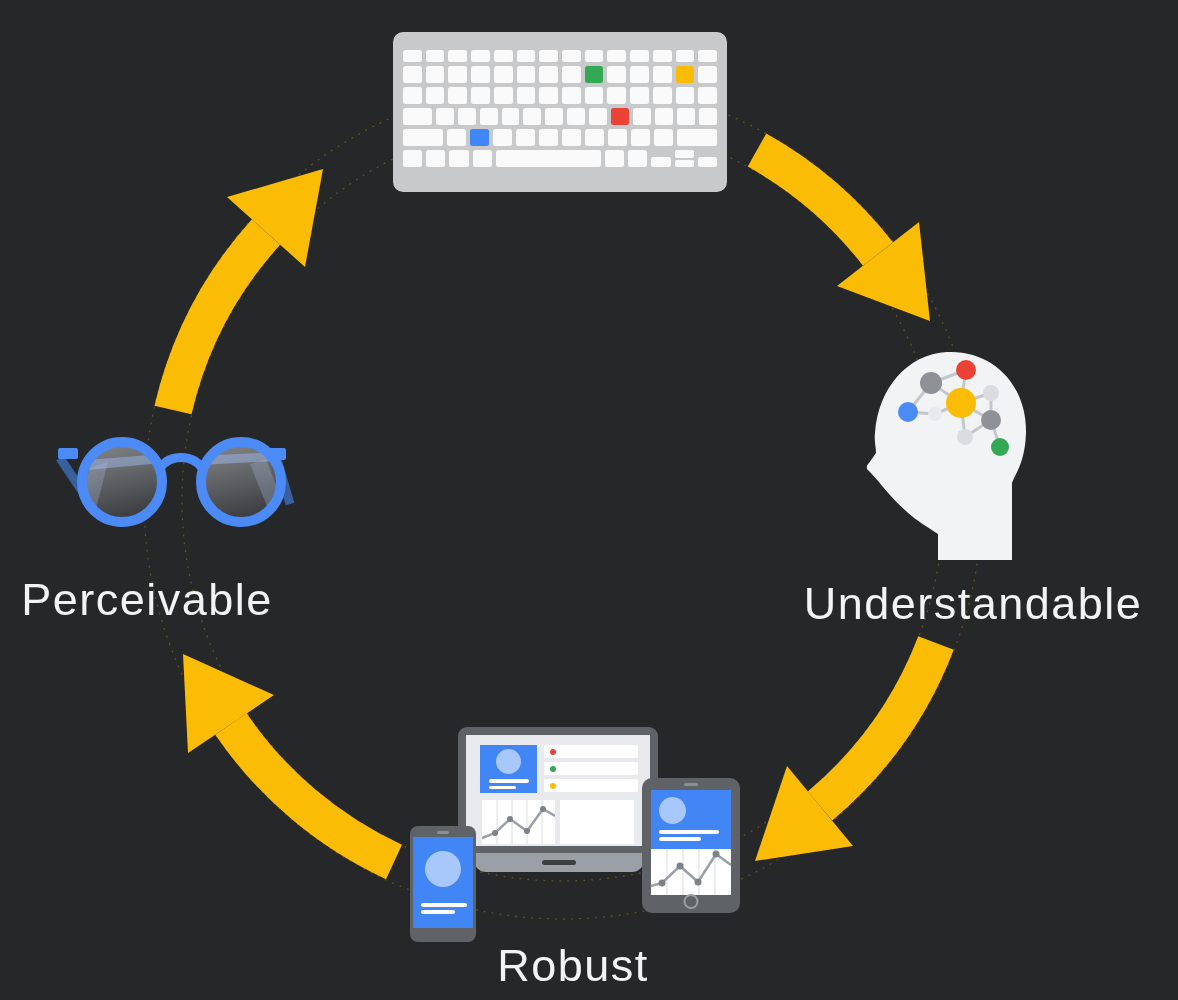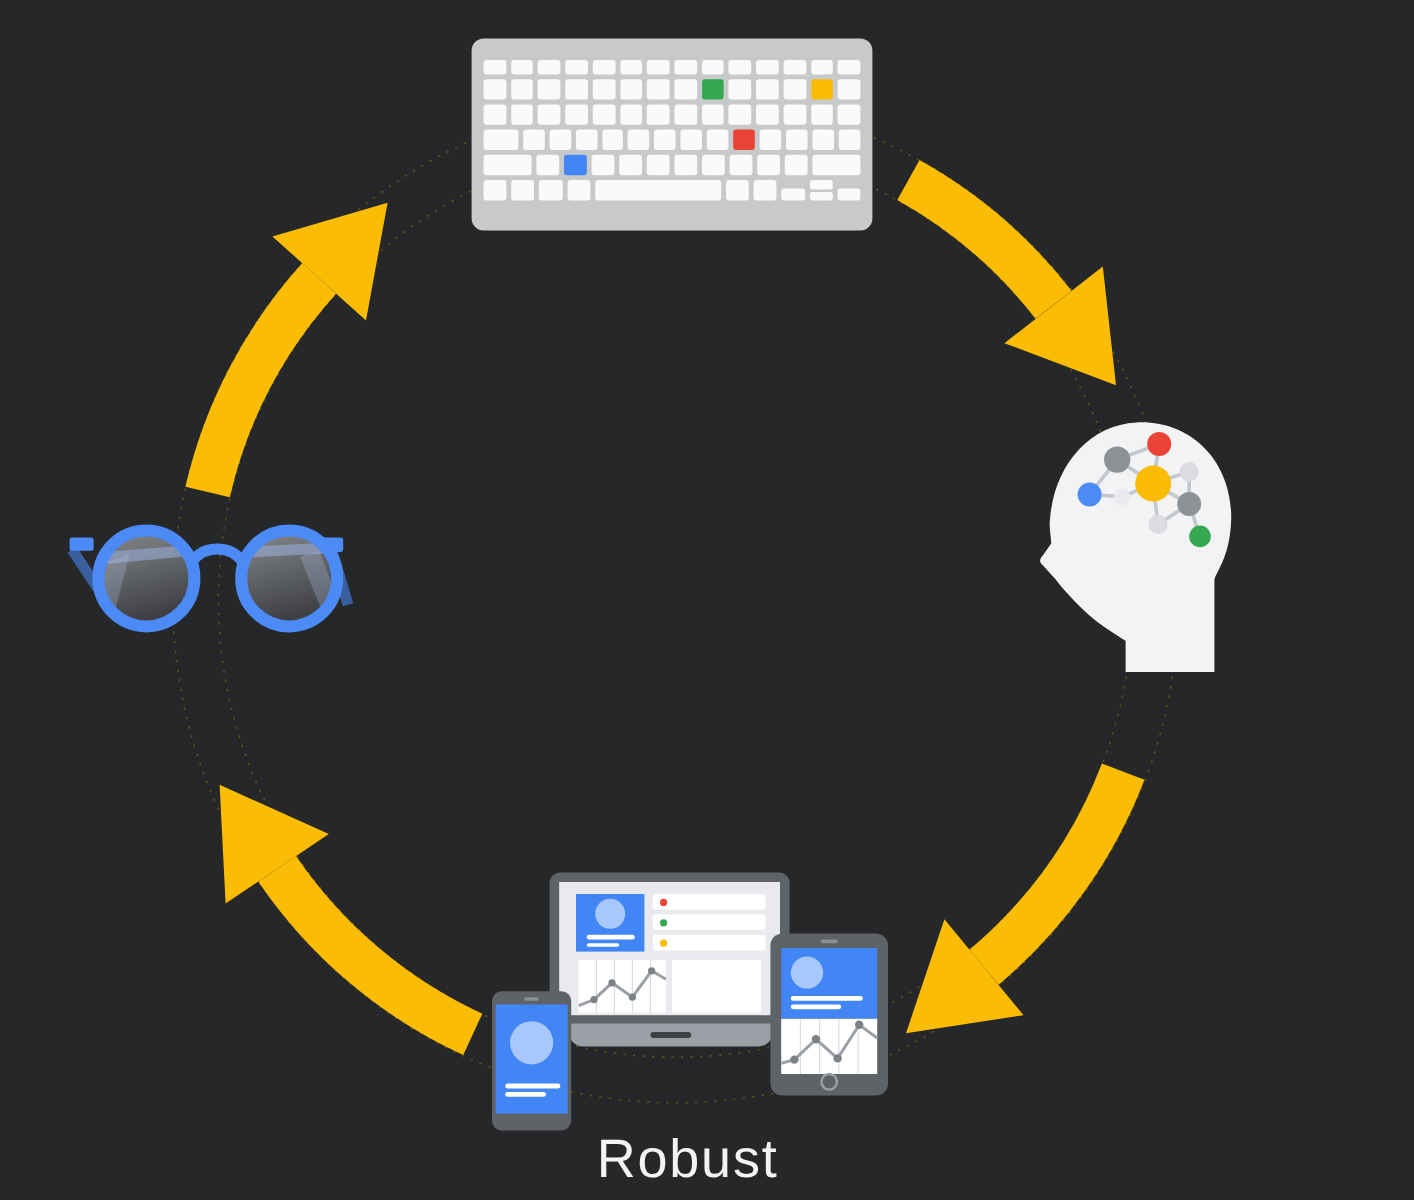--- a/index.html
+++ b/index.html
@@ -195,20 +195,21 @@
       <circle cx="111" cy="30" r="10" style="fill:var(--google-red)"></circle>
       <circle cx="53" cy="72" r="10" style="fill:var(--glasses-blue)"></circle>
       <circle cx="106" cy="63" r="15" style="fill:var(--google-yellow)"></circle>
       <circle cx="80" cy="74" r="7" style="fill:var(--screen-gray)"></circle>
       <circle cx="136" cy="53" r="8" style="fill:var(--light-gray)"></circle>
       <circle cx="136" cy="80" r="10" fill="#8E9297"></circle>
       <circle cx="110" cy="97" r="8" style="fill:var(--light-gray)"></circle>
       <circle cx="145" cy="107" r="9" style="fill:var(--google-green)"></circle>
     </g>
   </svg>
+  <div class="node-label" style="left:973px;top:578px">Understandable</div>
 
   <div>
     <div class="abs laptop-screen">
       <div class="laptop-inner">
         <div class="blue-card" style="left:14px;top:10px;width:57px;height:48px">
           <div class="avatar" style="left:16px;top:4px;width:25px;height:25px"></div>
           <div class="wline" style="left:9px;top:34px;width:40px;height:3.5px"></div>
           <div class="wline" style="left:9px;top:41px;width:27px;height:3px"></div>
         </div>
         <div class="list-row" style="left:78px;top:10px;width:94px;height:13px">
@@ -309,14 +310,15 @@
       <polygon points="150,38 226,34 227,43 151,47" fill="#9FB8EA" opacity="0.5"></polygon>
       <polygon points="200,46 216,41 234,88 219,93" fill="#AFC2E6" opacity="0.28"></polygon>
     </g>
 
     <circle cx="72" cy="64" r="40" fill="none" stroke-width="10" style="stroke:var(--glasses-blue)"></circle>
     <circle cx="191" cy="64" r="40" fill="none" stroke-width="10" style="stroke:var(--glasses-blue)"></circle>
     <path d="M 110,50 C 120,36 142,36 152,50" fill="none" stroke-width="9" style="stroke:var(--glasses-blue)"></path>
     <rect x="8" y="30" width="20" height="11" rx="2" style="fill:var(--glasses-blue)"></rect>
     <rect x="216" y="30" width="20" height="12" rx="2" style="fill:var(--glasses-blue)"></rect>
   </svg>
+  <div class="node-label" style="left:147px;top:574px">Perceivable</div>
 
 </div>
 
 </body></html>

